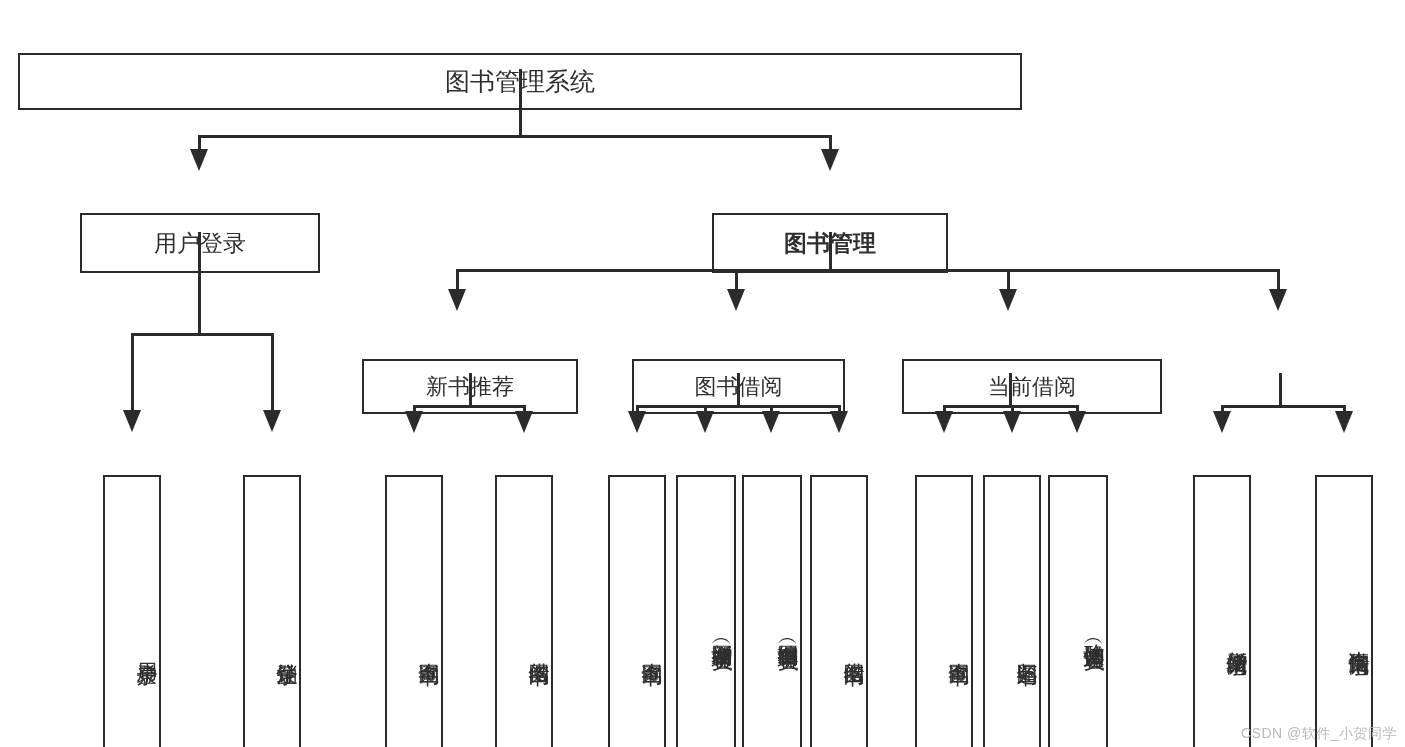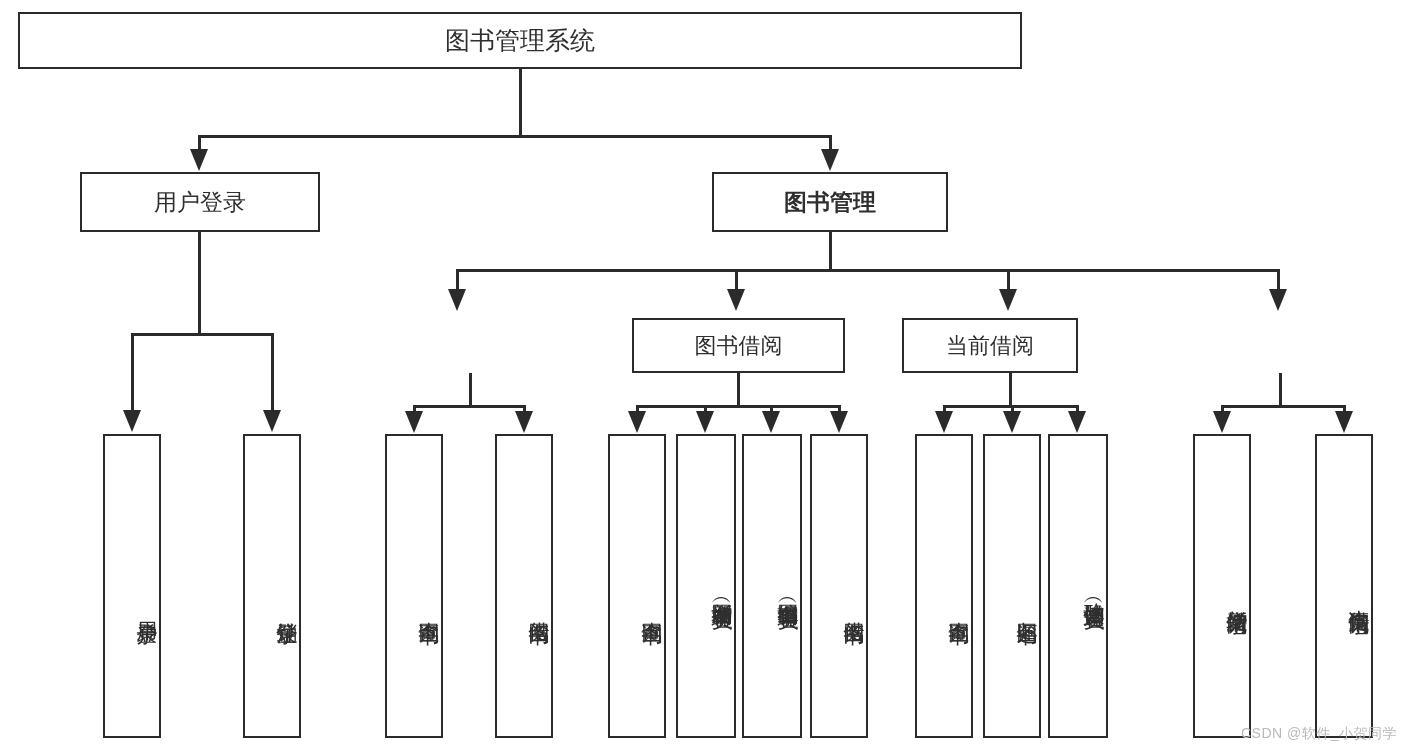--- a/index.html
+++ b/index.html
@@ -20,20 +20,21 @@
   
   .node {
     position: absolute;
     box-sizing: border-box;
     background: #ffffff;
     border: 2px solid #2b2b2b;
     display: flex;
     align-items: center;
     justify-content: center;
     color: #2f2f2f;
+    margin-top: 41px;
   }
   .node.root {
     left: 18px;
     top: 12px;
     width: 1004px;
     height: 57px;
     font-size: 25px;
   }
   .node.lvl2 {
     top: 172px;
@@ -43,21 +44,21 @@
   .node.user-login  { left: 80px;  width: 240px; }
   .node.book-manage { left: 712px; width: 236px; font-weight: bold; }
 
   .node.lvl3 {
     top: 318px;
     height: 55px;
     font-size: 22px;
   }
   .node.n-new-book   { left: 362px;  width: 216px; }
   .node.n-borrow     { left: 632px;  width: 213px; }
-  .node.n-current    { left: 902px;  width: 176px; text-align: right; }
+  .node.n-current    { left: 902px;  width: 260px; text-align: right; }
   .node.n-record     { left: 1172px; width: 213px; }
 
   .node.leaf {
     top: 434px;
     width: 58px;
     height: 304px;
     font-size: 21px;
     line-height: 1.18;
     writing-mode: vertical-rl;
     text-orientation: upright;
@@ -132,20 +133,23 @@
   <div class="ln hline" style="left:456px; top:269px; width:824px;"></div>
   <div class="ln vline" style="left:456px; top:269px; height:22px;"></div>
   <div class="ln vline" style="left:735px; top:269px; height:22px;"></div>
   <div class="ln vline" style="left:1007px; top:269px; height:22px;"></div>
   <div class="ln vline" style="left:1277px; top:269px; height:22px;"></div>
   <div class="arrow" style="left:448px; top:289px;"></div>
   <div class="arrow" style="left:727px; top:289px;"></div>
   <div class="arrow" style="left:999px; top:289px;"></div>
   <div class="arrow" style="left:1269px; top:289px;"></div>
 
+  <div class="node lvl3 n-new-book">
+    <span>新书推荐</span>
+  </div>
   <div class="node lvl3 n-borrow">
     <span>图书借阅</span>
   </div>
   <div class="node lvl3 n-current">
     <span>当前借阅</span>
   </div>
 
   <div class="ln vline" style="left:469px; top:373px; height:35px;"></div>
   <div class="ln hline" style="left:413px; top:405px; width:113px;"></div>
   <div class="ln vline" style="left:413px; top:405px; height:10px;"></div>

